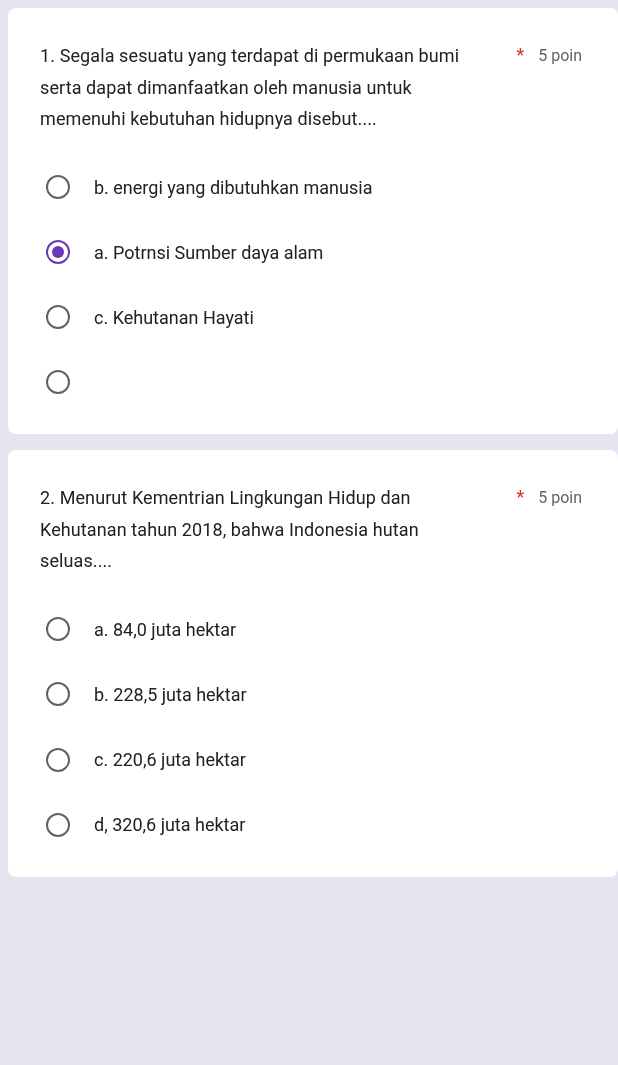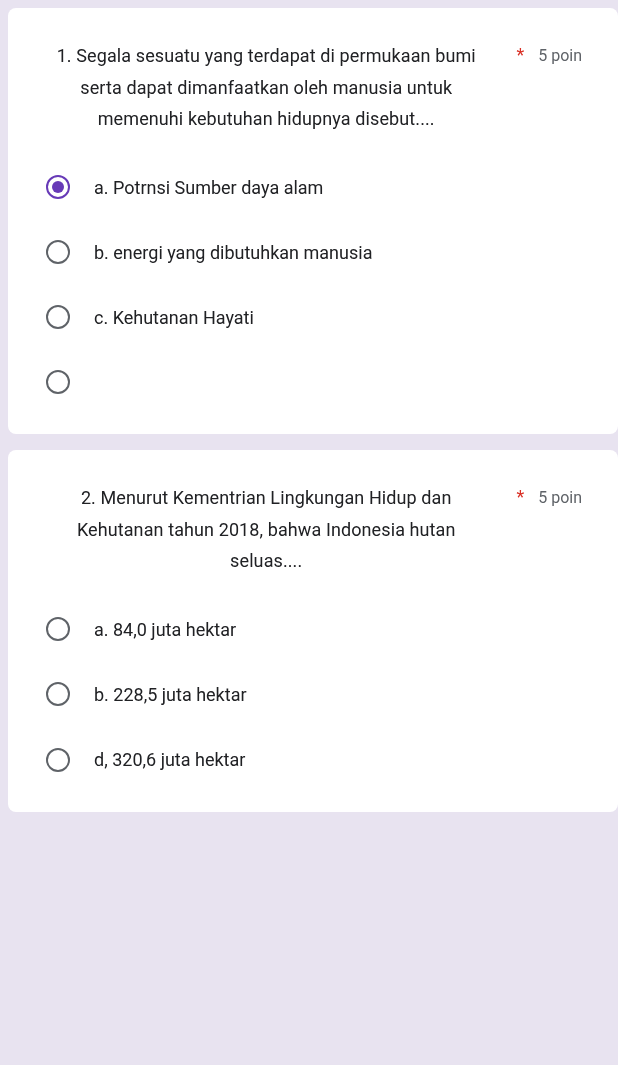--- a/index.html
+++ b/index.html
@@ -1,19 +1,18 @@
 <!DOCTYPE html>
 <html><head>
   <meta charset="utf-8">
   <style>
     * {
       box-sizing: border-box;
       margin: 4px;
       padding: 0;
-      text-align: center;
     }
     body {
       font-family: 'Google Sans', Roboto, Arial, sans-serif;
       background-color: #e8e3f0;
       width: 618px;
       margin: 0;
     }
     .card {
       background-color: #ffffff;
       border-radius: 8px;
@@ -95,28 +94,28 @@
 <div class="card">
   <div class="question-header">
     <div class="question-text">1. Segala sesuatu yang terdapat di permukaan bumi serta dapat dimanfaatkan oleh manusia untuk memenuhi kebutuhan hidupnya disebut....</div>
     <div class="points-wrapper">
       <span class="required-asterisk">*</span>
       <span>5 poin</span>
     </div>
   </div>
   <div class="options">
     <div class="option-row">
+      <div class="radio-outer"></div>
+      <div class="option-label">b. energi yang dibutuhkan manusia</div>
+    </div>
+    <div class="option-row">
       <div class="radio-outer selected">
           <div class="radio-inner"></div>
         </div>
       <div class="option-label">a. Potrnsi Sumber daya alam</div>
-    </div>
-    <div class="option-row">
-      <div class="radio-outer"></div>
-      <div class="option-label">b. energi yang dibutuhkan manusia</div>
     </div>
     <div class="option-row">
       <div class="radio-outer"></div>
       <div class="option-label">c. Kehutanan Hayati</div>
     </div>
     <div class="option-row">
       <div class="radio-outer"></div>
     </div>
   </div>
 </div>
@@ -133,16 +132,20 @@
     <div class="option-row">
       <div class="radio-outer"></div>
       <div class="option-label">a. 84,0 juta hektar</div>
     </div>
     <div class="option-row">
       <div class="radio-outer"></div>
       <div class="option-label">b. 228,5 juta hektar</div>
     </div>
     <div class="option-row">
       <div class="radio-outer"></div>
+      <div class="option-label">c. 220,6 juta hektar</div>
+    </div>
+    <div class="option-row">
+      <div class="radio-outer"></div>
       <div class="option-label">d, 320,6 juta hektar</div>
     </div>
   </div>
 </div>
 
 </body></html>

